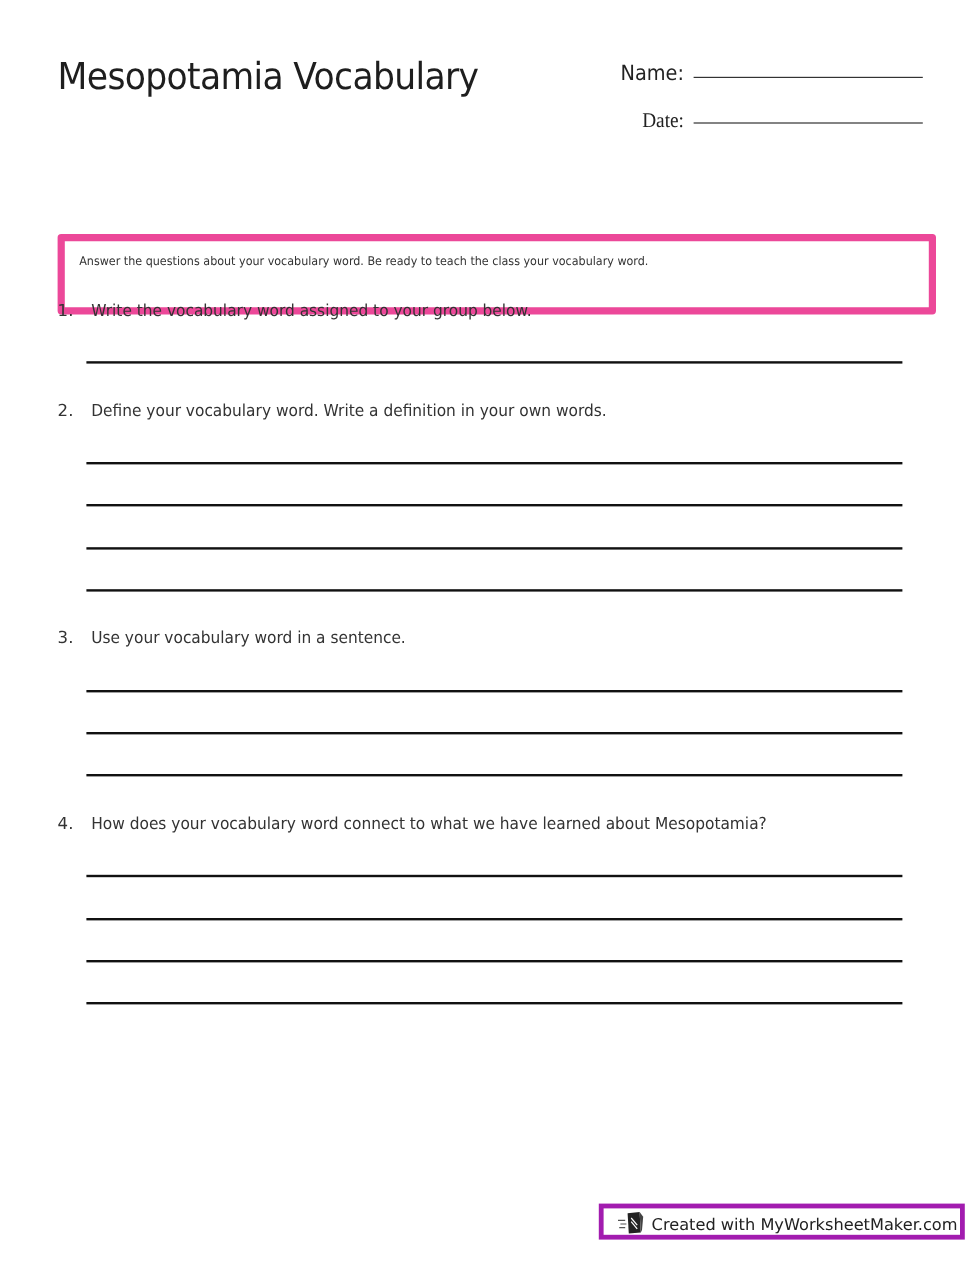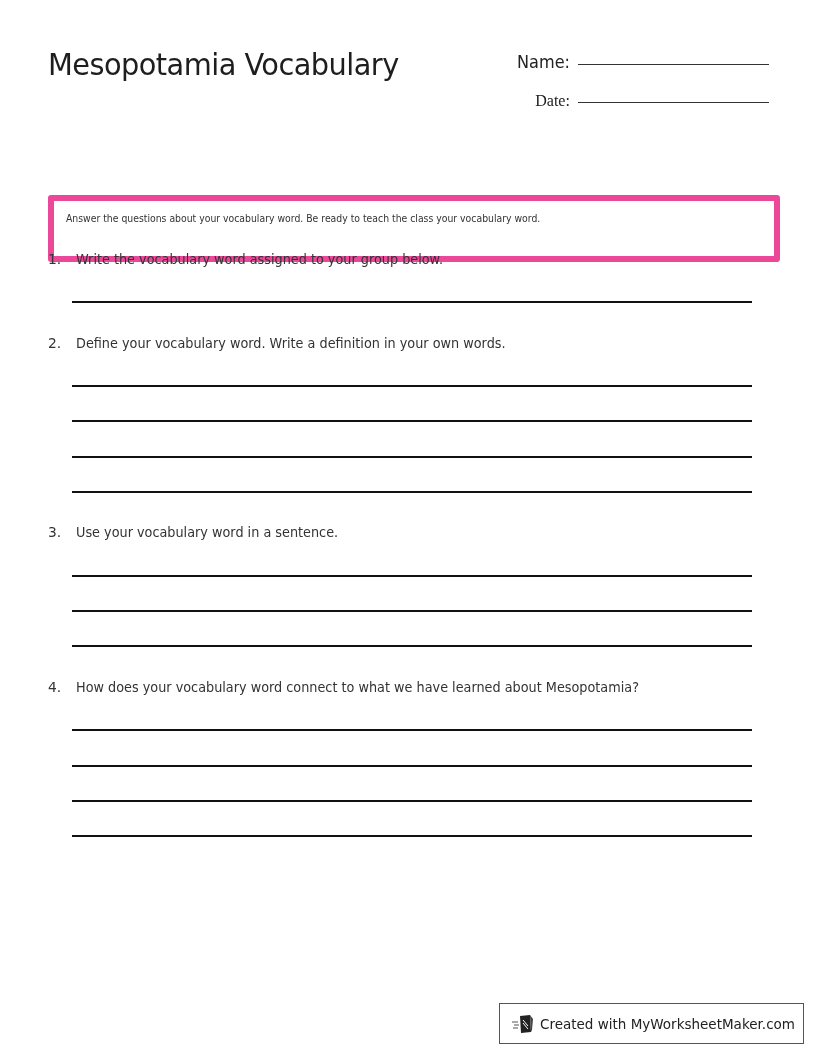--- a/index.html
+++ b/index.html
@@ -11,22 +11,22 @@
   .field-label { font-size: 17.5px; color: #222; text-align: right; width: 80px; transform: scaleX(0.92); transform-origin: right; }
   .field-line { width: 191px; border-bottom: 1px solid #333; margin-left: 8px; height: 1px; }
   .instructions { position: absolute; left: 48px; top: 163px; width: 698px; height: 36px;
                   border: 6px solid #ec4899; border-radius: 3px; padding: 9px 10px 10px 12px;
                   font-size: 10px; line-height: 18px; color: #333; margin-top: 32px; }
   .instructions span { display:block; transform: scaleX(0.93); transform-origin: left; width: 740px; }
   .q { position: absolute; left: 48px; font-size: 13.8px; color: #333; display: flex; }
   .q-num { width: 28px; }
   .q-text { transform: scaleX(0.93); transform-origin: left; white-space: nowrap; }
   .ans-line { position: absolute; left: 72px; width: 680px; height: 2px; background: #111; }
-  .footer { position: absolute; left: 499px; top: 1003px; width: 305px; height: 41px;
-            border: 1px solid #a21caf; display: flex; align-items: center; box-sizing: border-box; }
+  .footer { position: absolute; left: 499px; top: 1003px; width: 305px; height: 30px;
+            border: 4px solid #a21caf; display: flex; align-items: flex-end; box-sizing: border-box; }
   .footer-icon { margin-left: 12px; width: 22px; height: 20px; position: relative; }
   .footer-text { font-size: 13.5px; color: #222; margin-left: 6px; white-space: nowrap; }
 </style>
 </head>
 <body>
 
 <h1 class="title">Mesopotamia Vocabulary</h1>
 
 <div class="field" style="left:490px; top:52px;">
   <span class="field-label">Name:</span>

